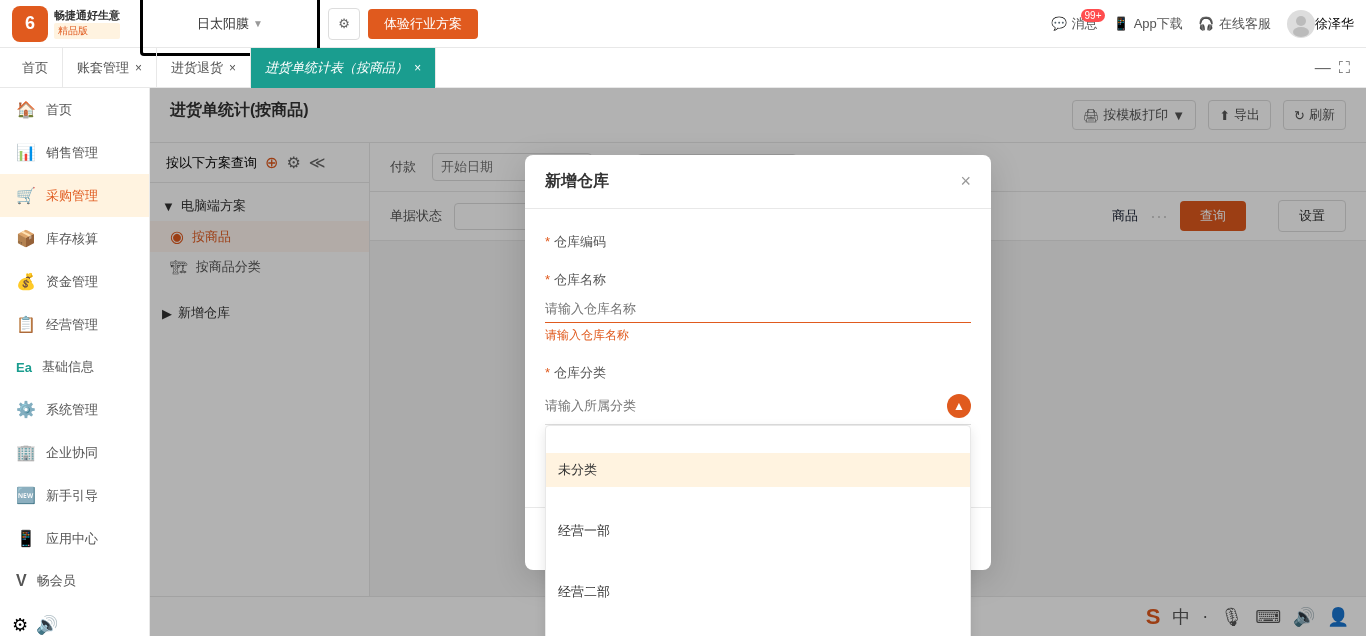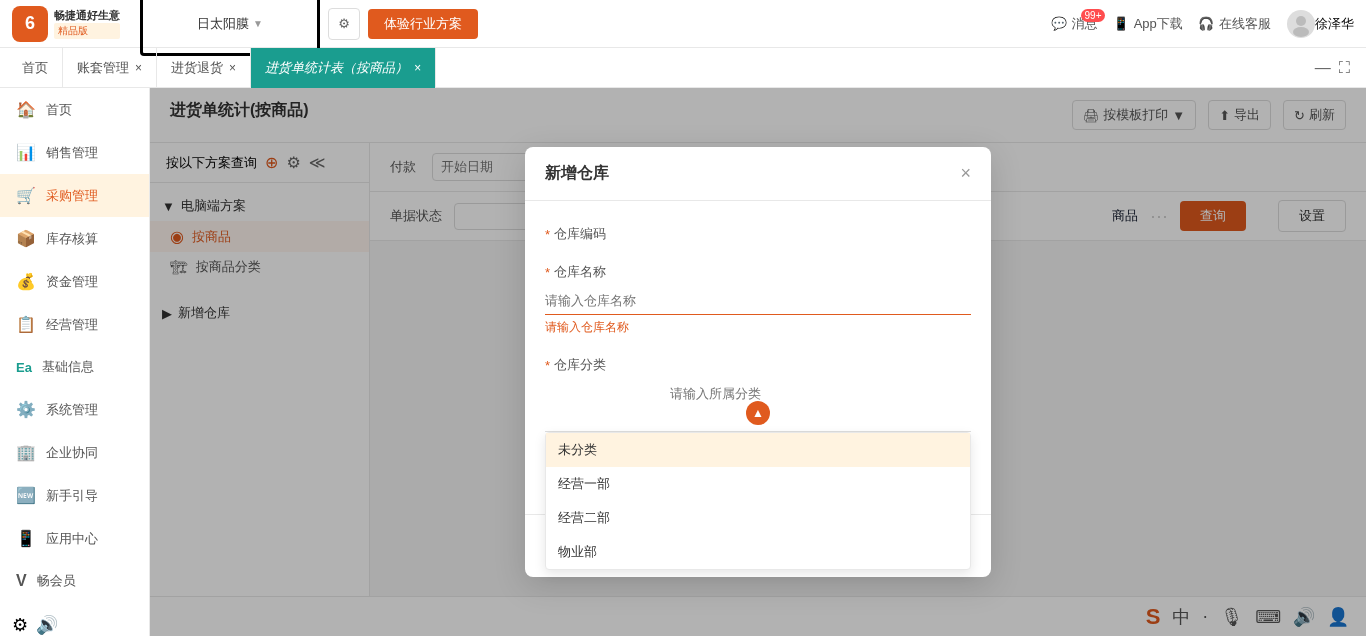--- a/index.html
+++ b/index.html
@@ -205,39 +205,38 @@
     }
 
     
     .dropdown-wrapper {
       position: relative;
     }
     .dropdown-input-row {
       display: flex; align-items: center;
       border: none; border-bottom: 1px solid #ddd;
       padding: 6px 0;
-      flex-direction: column;
     }
     .dropdown-input {
       flex: 1; border: none; outline: none; font-size: 13px; color: #999;
     }
     .dropdown-arrow {
       width: 24px; height: 24px;
       background: #e05a1e; border-radius: 50%;
       display: flex; align-items: center; justify-content: center;
       color: white; font-size: 12px; cursor: pointer;
     }
     .dropdown-list {
       position: absolute; top: 100%; left: 0; right: 0;
       background: #fff; border: 1px solid #e8e8e8;
       border-radius: 4px; box-shadow: 0 4px 12px rgba(0,0,0,0.1);
       z-index: 200;
     }
     .dropdown-item {
-      padding: 8px 12px; font-size: 13px; cursor: pointer; color: #333;
+      padding: 8px 12px; font-size: 13px; cursor: pointer; color: #333; margin-top: 27px;
     }
     .dropdown-item.highlighted { background: #fff3e0; }
 
     
     .bottom-bar {
       position: absolute; bottom: 0; left: 0; right: 0;
       height: 40px; background: #fff;
       border-top: 1px solid #e8e8e8;
       display: flex; align-items: center; justify-content: flex-end;
       padding: 0 16px; gap: 12px;

